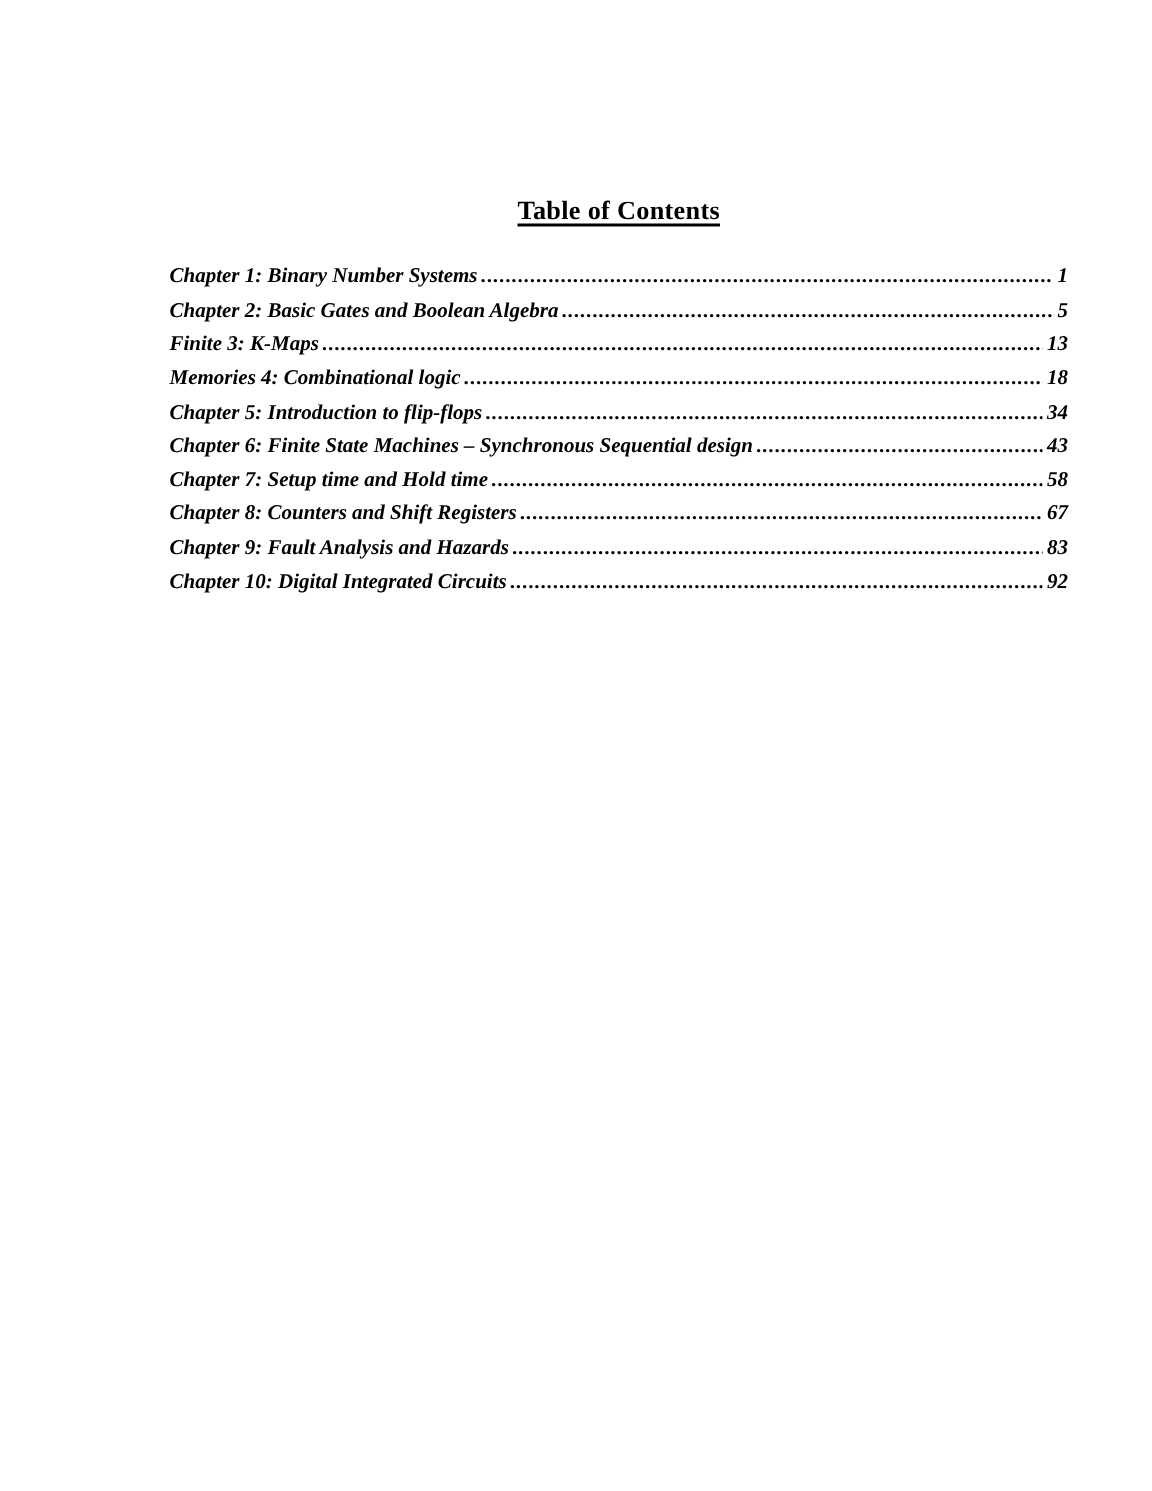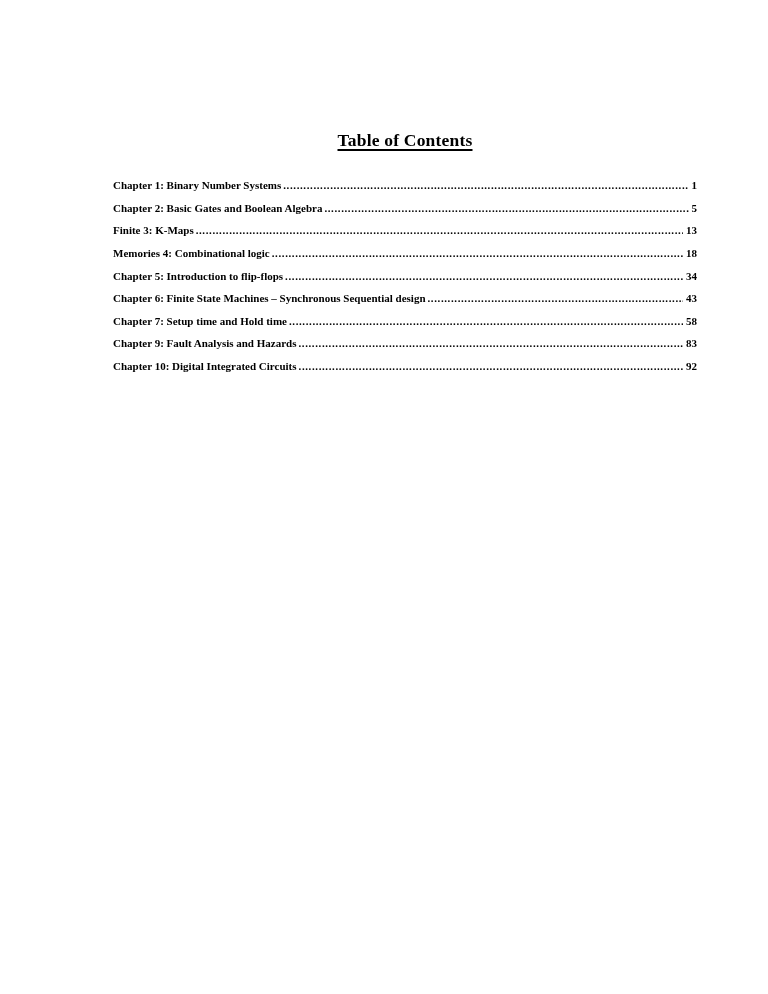--- a/index.html
+++ b/index.html
@@ -8,41 +8,42 @@
     height: 994px;
     background: #ffffff;
     color: #000000;
     font-family: "Liberation Serif", serif;
     overflow: hidden;
   }
   .page {
     box-sizing: border-box;
     width: 768px;
     height: 994px;
-    padding: 130px 71px 0 113px;
+    padding: 130px 56px 0 113px;
   }
   .doc-title {
     margin: 0;
     text-align: center;
     font-size: 17.5px;
     font-weight: bold;
     font-style: normal;
     letter-spacing: 0.2px;
     text-decoration: underline;
     text-decoration-thickness: 1.6px;
     text-underline-offset: 3px;
   }
   .toc-list { margin-top: 23px; }
   .toc-row {
     display: flex;
     align-items: baseline;
     height: 22.65px;
     line-height: 22.65px;
-    font-size: 11px;
+    font-size: 14px;
     font-weight: bold;
+    font-style: italic;
     white-space: nowrap;
   }
   .toc-label { flex: 0 0 auto; }
   .toc-dots {
     flex: 1 1 auto;
     overflow: hidden;
     margin: 0 3px 0 2px;
     font-style: normal;
   }
   .toc-dots::before {
@@ -92,20 +93,25 @@
     <span class="toc-dots"></span>
     <span class="toc-page">43</span>
   </div>
 
   <div class="toc-row">
     <span class="toc-label">Chapter 7: Setup time and Hold time</span>
     <span class="toc-dots"></span>
     <span class="toc-page">58</span>
   </div>
 
+  <div class="toc-row">
+    <span class="toc-label">Chapter 8: Counters and Shift Registers</span>
+    <span class="toc-dots"></span>
+    <span class="toc-page">67</span>
+  </div>
 
   <div class="toc-row">
     <span class="toc-label">Chapter 9: Fault Analysis and Hazards</span>
     <span class="toc-dots"></span>
     <span class="toc-page">83</span>
   </div>
 
   <div class="toc-row">
     <span class="toc-label">Chapter 10: Digital Integrated Circuits</span>
     <span class="toc-dots"></span>

